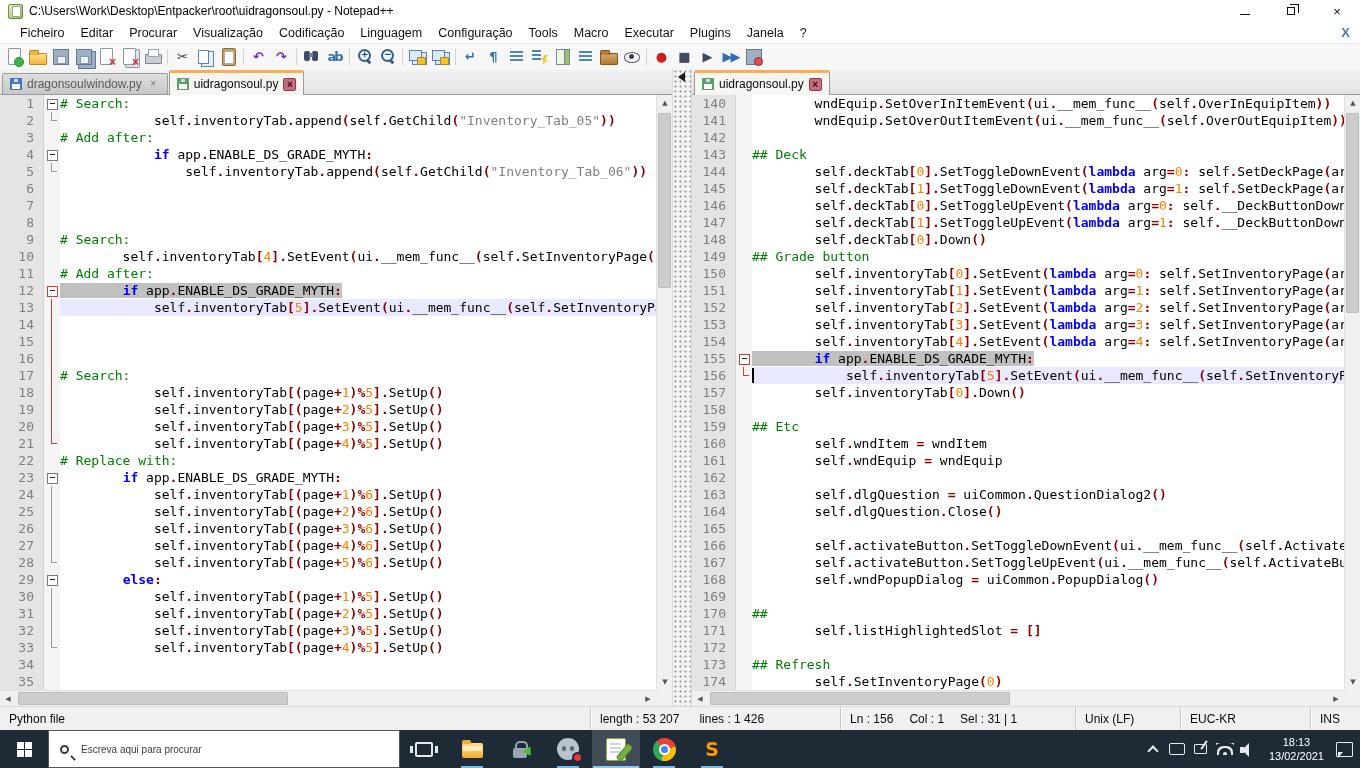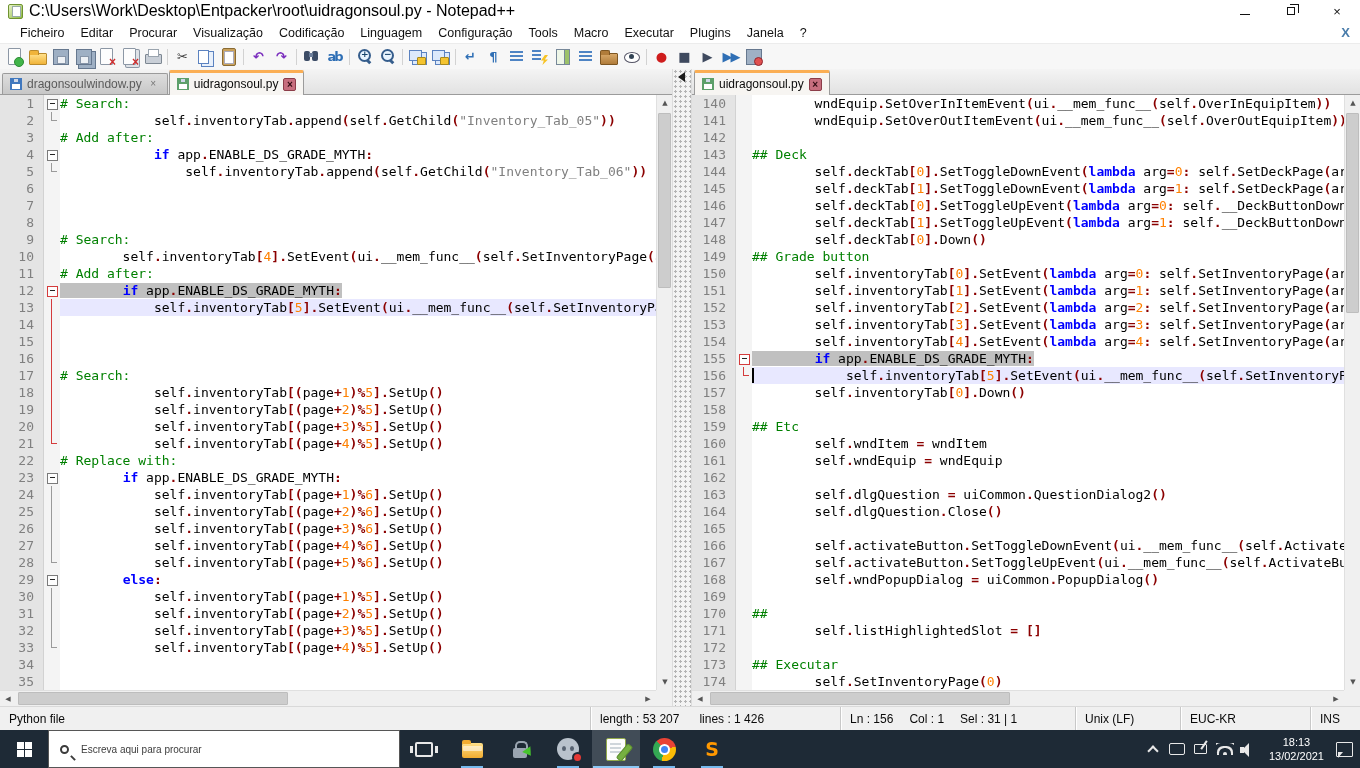--- a/index.html
+++ b/index.html
@@ -3,21 +3,21 @@
 <meta charset="utf-8">
 <style>
   * { margin:0; padding:0; box-sizing:border-box; }
   html,body { width:1360px; height:768px; overflow:hidden; }
   body { position:relative; background:#fff; font-family:"Liberation Sans",sans-serif; }
 
   
   .titlebar { position:absolute; top:0; left:0; right:0; height:22px; background:#fff; display:flex; align-items:center; }
   .npp-mini { width:15px; height:15px; border-radius:2px; background:linear-gradient(135deg,#e7f3c8,#8fbc3f); border:1px solid #6f9331; position:relative; margin:0 6px 0 8px; flex:0 0 auto; }
   .npp-mini::before { content:""; position:absolute; right:1px; top:1px; width:7px; height:9px; background:#fff; border:1px solid #9aa; }
-  .title-text { font-size:16px; color:#000; white-space:nowrap; }
+  .title-text { font-size:12px; color:#000; white-space:nowrap; }
   .wbtns { margin-left:auto; display:flex; height:100%; }
   .wbtn { width:46px; height:22px; display:flex; align-items:center; justify-content:center; color:#111; font-size:13px; }
   .min-glyph { width:10px; border-bottom:1px solid #111; height:1px; margin-top:6px; }
   .rg { width:8px; height:8px; border:1px solid #111; position:relative; background:#fff; }
   .rg::before { content:""; position:absolute; left:2px; top:-4px; width:8px; height:8px; border-top:1px solid #111; border-right:1px solid #111; }
 
   
   .menubar { position:absolute; top:22px; left:0; right:0; height:22px; background:#fff; display:flex; align-items:center; padding-left:12px; border-bottom:1px solid #ececec; }
   .menu-item { font-size:12.5px; color:#111; padding:3px 8px; cursor:default; }
   .menu-x { position:absolute; right:10px; top:3px; font-size:13px; color:#4a7dab; font-weight:bold; }
@@ -650,21 +650,21 @@
             <div class="code"><span class="tk-d">        self</span><span class="tk-o">.</span><span class="tk-d">listHighlightedSlot </span><span class="tk-o">=</span><span class="tk-d"> </span><span class="tk-o">[]</span></div>
           </div>
           <div class="row">
             <div class="num">172</div>
             <div class="fold"></div>
             <div class="code"></div>
           </div>
           <div class="row">
             <div class="num">173</div>
             <div class="fold"></div>
-            <div class="code"><span class="tk-c">## Executar</span></div>
+            <div class="code"><span class="tk-c">## Refresh</span></div>
           </div>
           <div class="row">
             <div class="num">174</div>
             <div class="fold"></div>
             <div class="code"><span class="tk-d">        self</span><span class="tk-o">.</span><span class="tk-d">SetInventoryPage</span><span class="tk-o">(</span><span class="tk-n">0</span><span class="tk-o">)</span></div>
           </div>
         </div>
       <div class="vscroll">
         <div class="arr up">▲</div>
         <div class="vthumb"></div>

